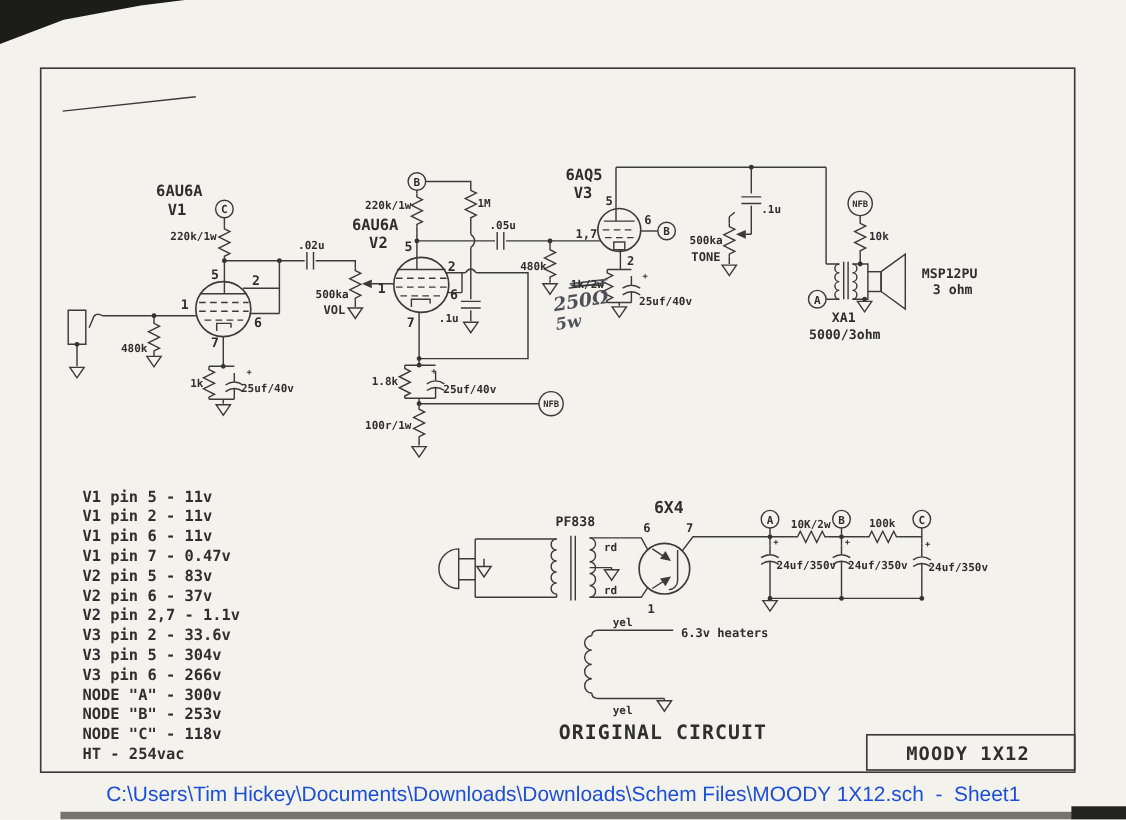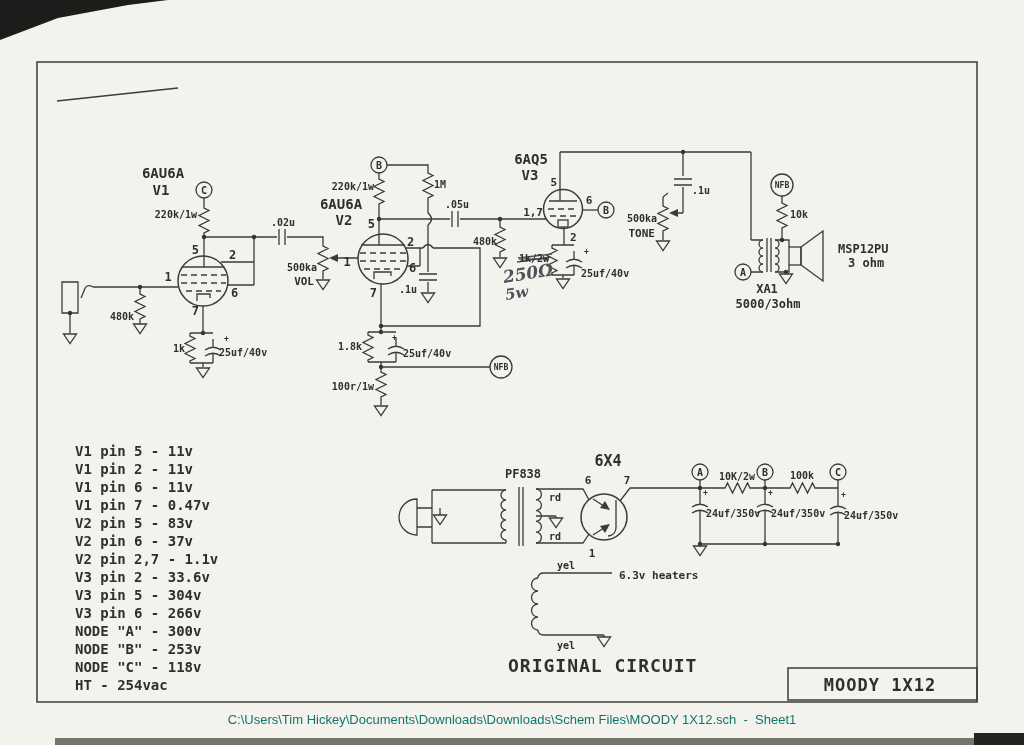--- a/index.html
+++ b/index.html
@@ -16,21 +16,21 @@
   .t10{font-size:10px;font-weight:bold;}
   .t11{font-size:11px;font-weight:bold;}
   .t12{font-size:12px;font-weight:bold;}
   .t14{font-size:14px;font-weight:bold;}
   .t15{font-size:15px;font-weight:bold;}
   .t17{font-size:17px;font-weight:bold;letter-spacing:1px;}
   .t18{font-size:18px;font-weight:bold;letter-spacing:1px;}
   .volt{font-size:14px;font-weight:600;}
   .hand{font-family:"DejaVu Serif",serif;font-style:italic;font-weight:bold;fill:#50505a;}
   .footer{position:absolute;left:0;right:0;top:712px;text-align:center;
-          font-family:"Liberation Sans",sans-serif;font-size:13px;color:#0f766e;white-space:pre;}
+          font-family:"Liberation Sans",sans-serif;font-size:19px;color:#1d4ed8;white-space:pre;}
 </style>
 </head>
 <body>
 
 <div class="page">
 <svg width="1024" height="745" viewBox="0 0 1024 745">
   <defs>
     <path id="resv" d="M0,0 v3 l5,2.5 l-10,5 l10,5 l-10,5 l10,5 l-5,2.5 v2"></path>
     <path id="resh" d="M0,0 h3 l2.5,-5 l5,10 l5,-10 l5,10 l5,-10 l2.5,5 h2"></path>
     <path id="gnd" d="M-6.5,0 h13 l-6.5,9.5 z"></path>

